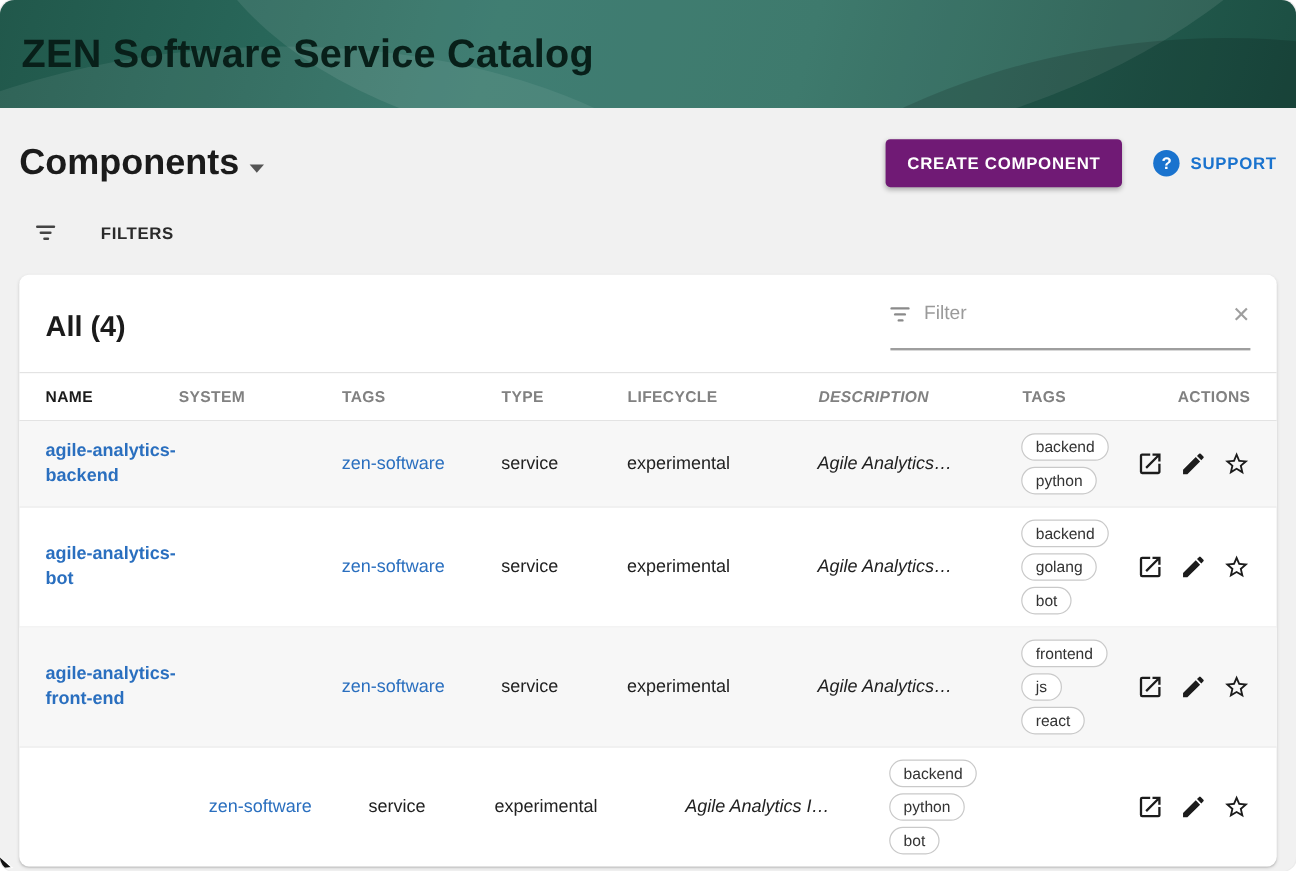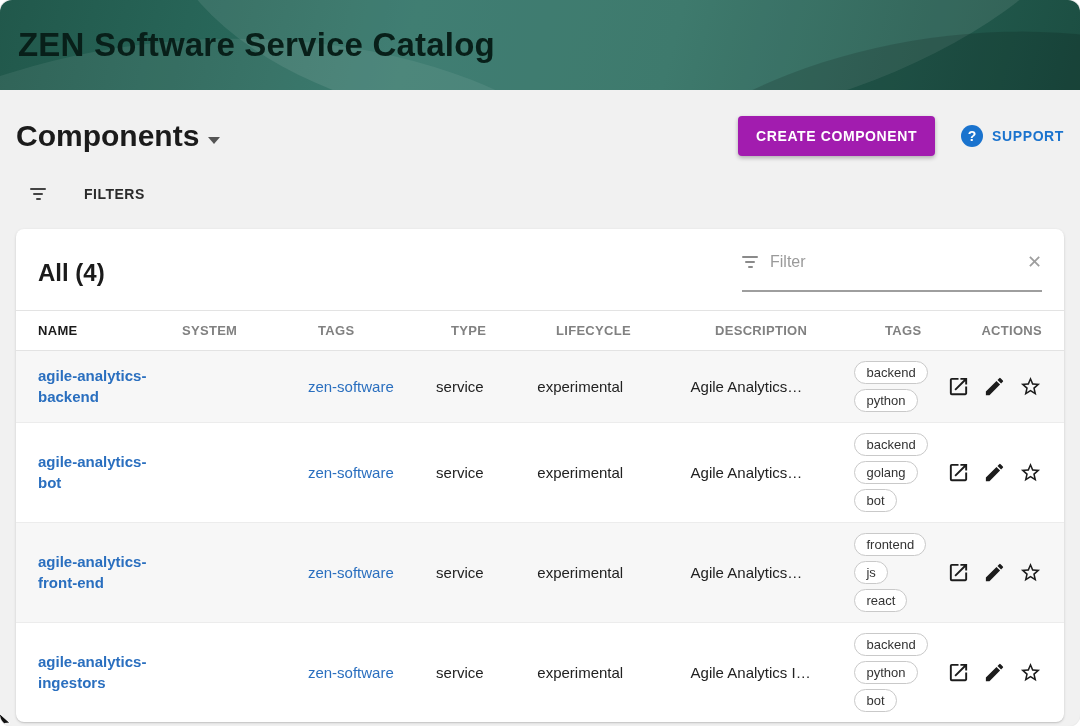--- a/index.html
+++ b/index.html
@@ -23,21 +23,21 @@
 
   
   .main { padding:0 16px; }
   .page-head { display:flex; align-items:center; margin-top:26px;justify-content:center; }
   .page-title { font-size:30px; font-weight:700; color:#1b1b1b; }
   .caret { width:0; height:0; margin-left:9px; margin-top:8px;
     border-left:6px solid transparent; border-right:6px solid transparent; border-top:7px solid #555;
     display:inline-block; }
   .head-actions { margin-left:auto; display:flex; align-items:center; gap:26px; }
   .create-btn {
-    background:#a21caf; color:#fff; border:none; border-radius:4px;
+    background:#701a75; color:#fff; border:none; border-radius:4px;
     font-family:"Liberation Sans",sans-serif; font-size:14px; font-weight:700; letter-spacing:.6px;
     padding:12px 18px; cursor:pointer; box-shadow:0 2px 4px rgba(0,0,0,.28);
   }
   .support { display:flex; align-items:center; gap:9px; cursor:pointer; }
   .help-badge { width:22px; height:22px; border-radius:50%; background:#1a73ce; color:#fff;
     font-size:14px; font-weight:700; display:flex; align-items:center; justify-content:center; }
   .support-label { color:#1a73ce; font-size:14px; font-weight:700; letter-spacing:.6px; }
 
   
   .filters-row { display:flex; align-items:center; gap:13px; margin:30px 0 0 14px; cursor:pointer; }
@@ -56,22 +56,22 @@
   .filter-box input { flex:1; border:none; outline:none; font-family:"Liberation Sans",sans-serif;
     font-size:16px; color:#333; background:transparent; }
   .filter-box input::placeholder { color:#9a9a9a; }
   .clear-x { color:#9e9e9e; font-size:18px; cursor:pointer; line-height:1; }
 
   
   .thead { display:flex; align-items:center; border-top:1px solid #e3e3e3; border-bottom:1px solid #e3e3e3;
     padding:12px 22px; }
   .th { font-size:13px; font-weight:700; letter-spacing:.3px; color:#818181; }
   .th.first { color:#1b1b1b; }
-  .col-name{ width:144px; } .col-system{ width:136px; } .col-owner{ width:133px; }
-  .col-type{ width:105px; } .col-life{ width:159px; } .col-desc{ width:170px; }
+  .col-name{ width:111px; } .col-system{ width:136px; } .col-owner{ width:133px; }
+  .col-type{ width:105px; } .col-life{ width:159px; } .col-desc{ width:170px;font-style:italic; }
   .col-tags{ width:96px; } .col-act{ flex:1; text-align:right; }
   .trow { display:flex; align-items:center; padding:10px 22px; border-bottom:1px solid #ececec; }
   .trow:nth-child(odd){ background:#f7f7f7; }
   .trow:last-child{ border-bottom:none; }
   .td { font-size:15px; color:#222; }
   .name-link { display:inline-block; width:112px; font-weight:700; color:#2a6fbf; text-decoration:none;
     overflow-wrap:break-word; line-height:1.35; cursor:pointer; }
   .owner-link { color:#2a6fbf; text-decoration:none; cursor:pointer; }
   .tags-cell { display:flex; flex-direction:column; align-items:flex-start; gap:5px; }
   .chip { border:1px solid #c9c9c9; border-radius:14px; padding:3px 11px; font-size:13px; color:#333; background:#fff; }
@@ -208,21 +208,20 @@
           <svg viewBox="0 0 24 24">
               <path d="M3 17.25V21h3.75L17.81 9.94l-3.75-3.75L3 17.25zM20.71 7.04a1 1 0 0 0 0-1.41l-2.34-2.34a1 1 0 0 0-1.41 0l-1.83 1.83 3.75 3.75 1.83-1.83z"></path>
             </svg>
           <svg viewBox="0 0 24 24">
               <path d="M22 9.24l-7.19-.62L12 2 9.19 8.63 2 9.24l5.46 4.73L5.82 21 12 17.27 18.18 21l-1.63-7.03L22 9.24zM12 15.4l-3.76 2.27 1-4.28-3.32-2.88 4.38-.38L12 6.1l1.71 4.04 4.38.38-3.32 2.88 1 4.28L12 15.4z"></path>
             </svg>
         </div>
       </div>
 
       <div class="trow">
-        <div class="td col-name"><a class="name-link">agile-analytics-ingestors</a></div>
         <div class="td col-system"></div>
         <div class="td col-owner"><a class="owner-link">zen-software</a></div>
         <div class="td col-type">service</div>
         <div class="td col-life">experimental</div>
         <div class="td col-desc">Agile Analytics I…</div>
         <div class="td col-tags tags-cell">
           <span class="chip">backend</span>
           <span class="chip">python</span>
           <span class="chip">bot</span>
         </div>

